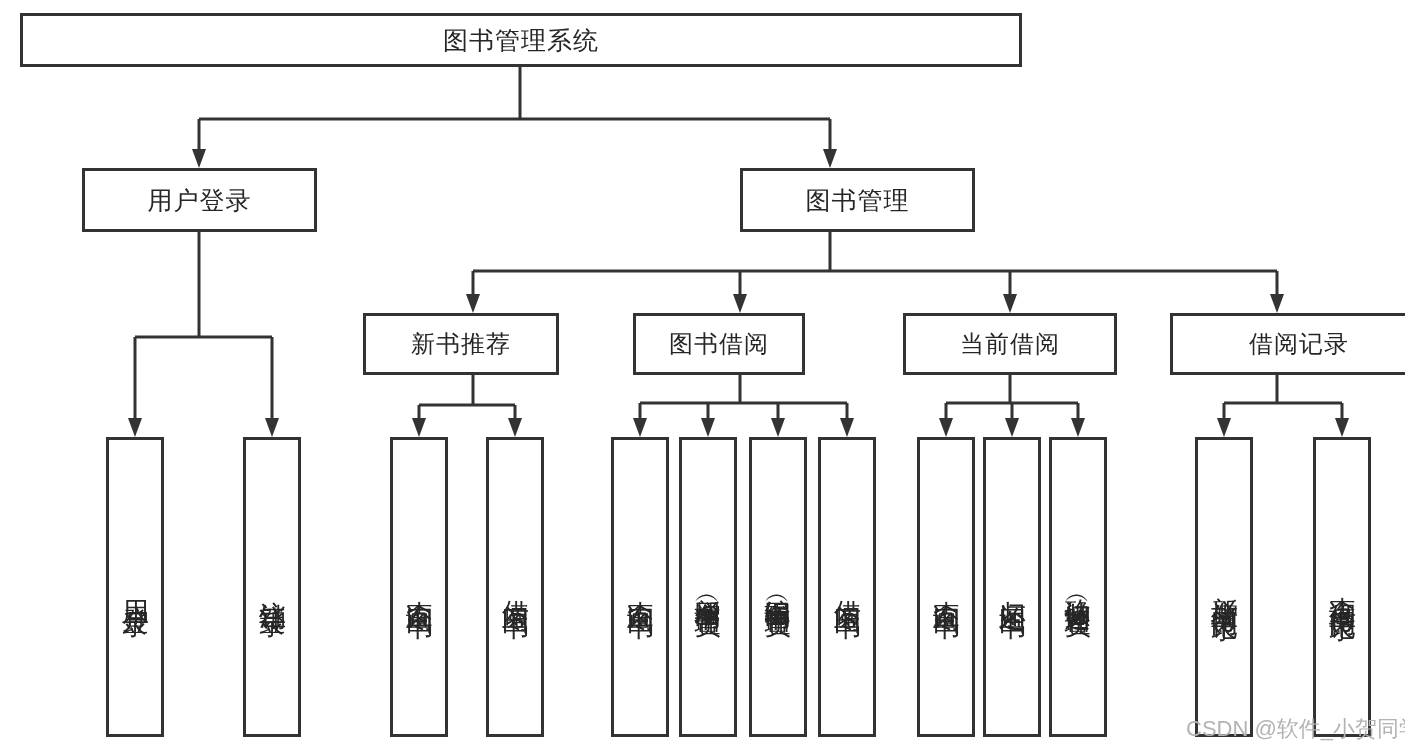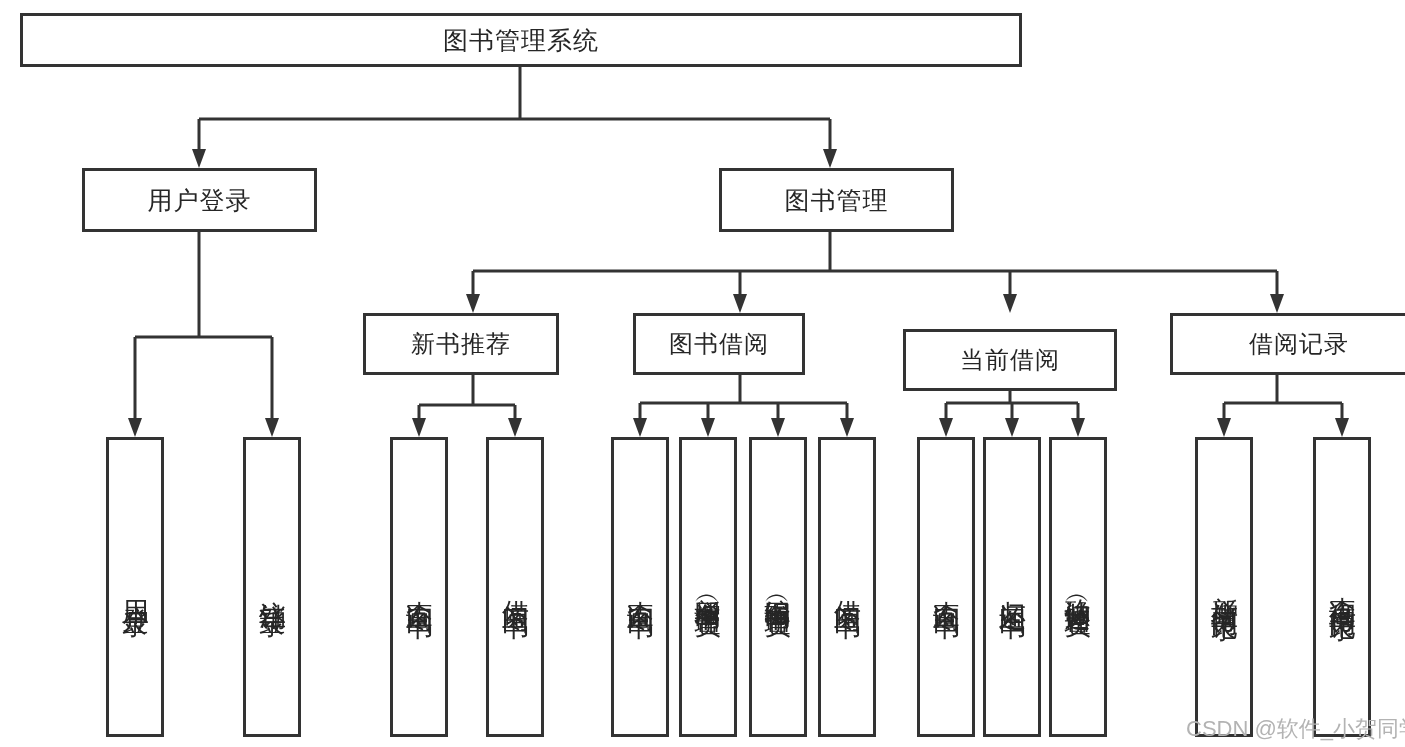--- a/index.html
+++ b/index.html
@@ -75,31 +75,31 @@
              M1217 418 L1231 418 L1224 437 Z  M1335 418 L1349 418 L1342 437 Z"></path>
   </svg>
 
   <div class="node h root">
     <span>图书管理系统</span>
   </div>
 
   <div class="node h lvl2" style="left:82px;">
     <span>用户登录</span>
   </div>
-  <div class="node h lvl2" style="left:719px;align-items:center;">
+  <div class="node h lvl2" style="left:740px;align-items:center;">
     <span>图书管理</span>
   </div>
 
   <div class="node h lvl3" style="left:363px;width:196px;">
     <span>新书推荐</span>
   </div>
   <div class="node h lvl3" style="left:633px;width:172px;">
     <span>图书借阅</span>
   </div>
-  <div class="node h lvl3" style="left:903px;width:214px;margin-top:16px;">
+  <div class="node h lvl3" style="left:903px;width:214px;">
     <span>当前借阅</span>
   </div>
   <div class="node h lvl3" style="left:1170px;width:258px;">
     <span>借阅记录</span>
   </div>
 
   <div class="node v" style="left:106px;">
     <span class="vt">用户登录</span>
   </div>
   <div class="node v" style="left:243px;">

